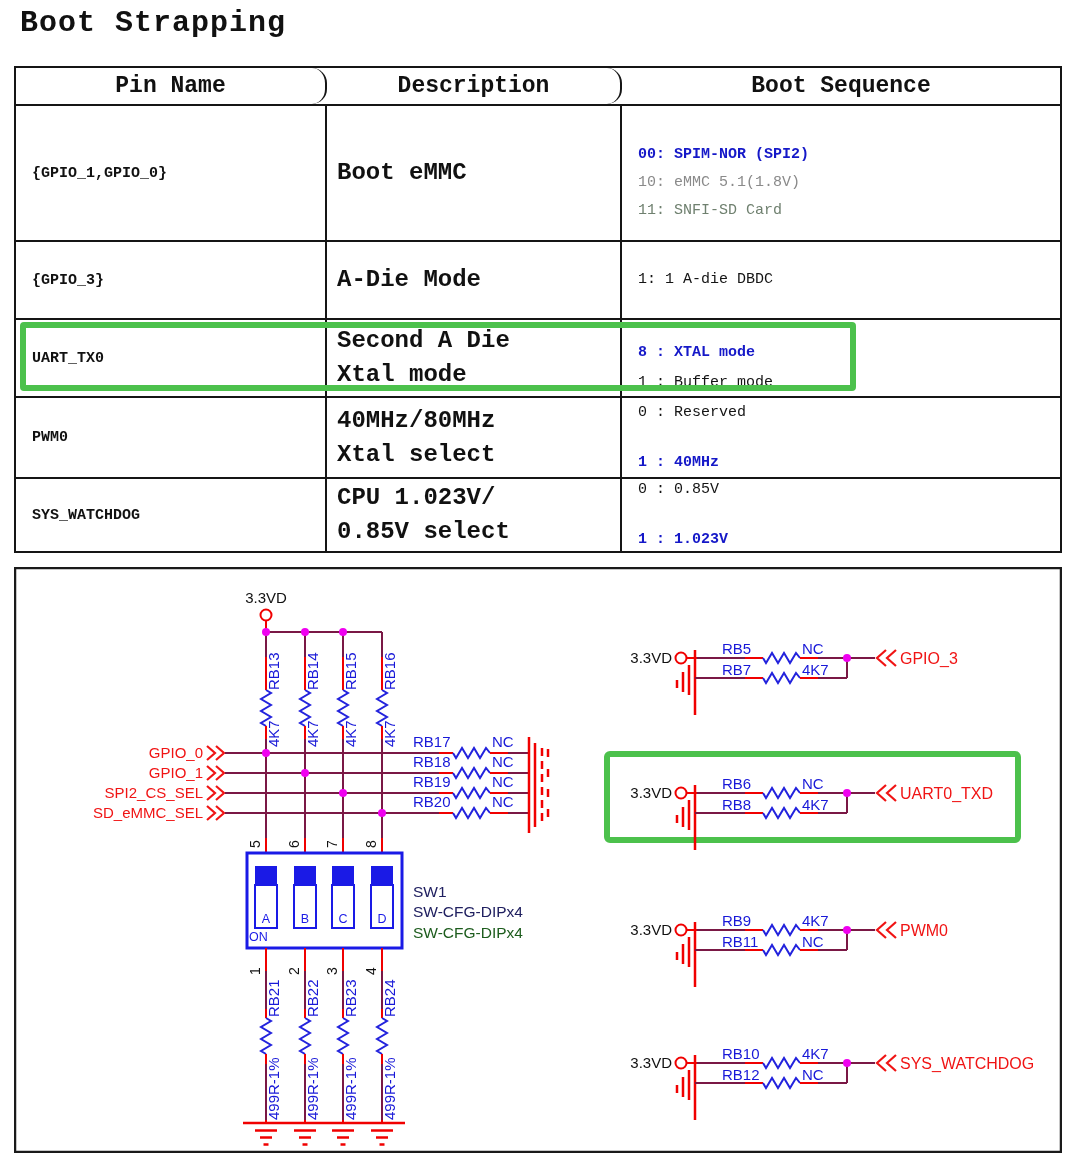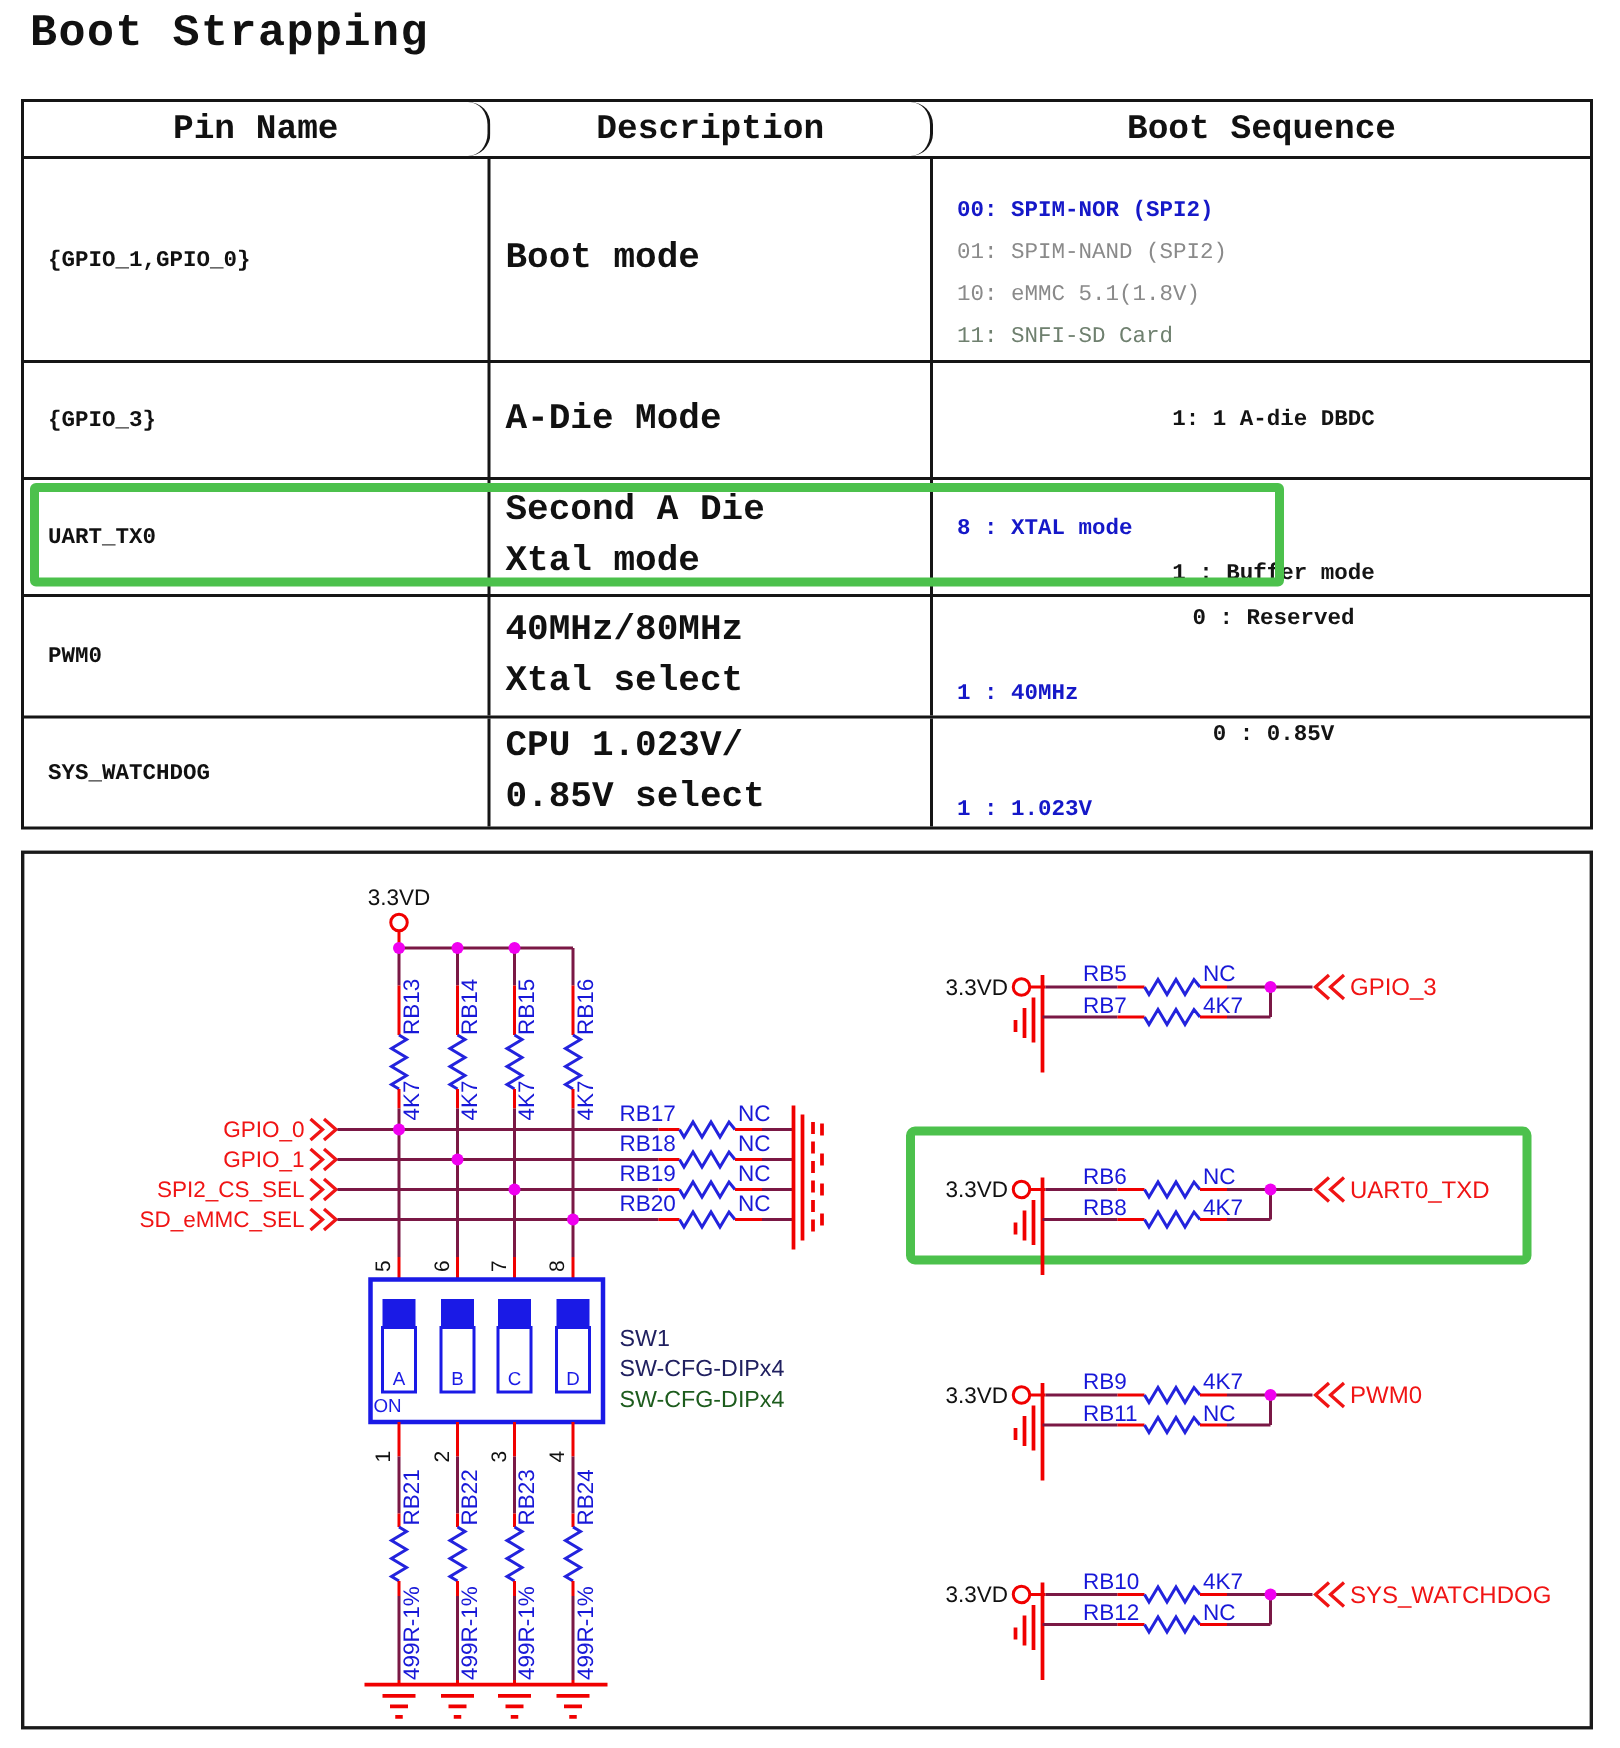--- a/index.html
+++ b/index.html
@@ -19,21 +19,21 @@
   .hrow{height:38px;}
   .hcell{align-items:center;justify-content:center;font-size:23px;font-weight:bold;color:#111;
          padding-left:0 !important;border-radius:15px;}
   .pin{font-size:15px;font-weight:bold;color:#111;white-space:pre;}
   .desc{font-size:24px;font-weight:bold;color:#111;line-height:34px;white-space:pre;}
   .seq{font-size:15px;line-height:28px;white-space:pre;}
   .seq2{line-height:30px;}
   .c-blue{color:#1518c8;font-weight:bold;margin-top:20px;}
   .c-gray{color:#8a8a8a;}
   .c-ggreen{color:#6f806f;}
-  .c-black{color:#141414;font-weight:bold;text-align:center;}
+  .c-black{color:#141414;font-weight:normal;}
   .hl-table{position:absolute;left:20px;top:322px;width:836px;height:69px;
             border:6px solid #4cc14c;border-radius:4px;box-sizing:border-box;pointer-events:none;}
   
   .schem{position:absolute;left:14px;top:567px;}
   .w{stroke:#7a1845;stroke-width:2;fill:none;}
   .r{stroke:#f00000;stroke-width:2;fill:none;}
   .rr{stroke:#f00000;stroke-width:2.5;fill:none;}
   .z{stroke:#2323dd;stroke-width:2;fill:none;}
   .ch{stroke:#f01414;stroke-width:2.2;fill:none;}
   .dot{fill:#f000f0;}
@@ -63,25 +63,24 @@
       <div class="td c1 hcell">Pin Name</div>
       <div class="td c2 hcell">Description</div>
       <div class="td c3 hcell">Boot Sequence</div>
     </div>
 
     <div class="trow" style="height:136px">
       <div class="td c1">
           <span class="pin">{GPIO_1,GPIO_0}</span>
         </div>
       <div class="td c2">
-          <span class="desc">Boot mode</span>
+          <span class="desc">Boot eMMC</span>
         </div>
       <div class="td c3">
         <div class="seq c-blue">00: SPIM-NOR (SPI2)</div>
-        <div class="seq c-gray">01: SPIM-NAND (SPI2)</div>
         <div class="seq c-gray">10: eMMC 5.1(1.8V)</div>
         <div class="seq c-ggreen">11: SNFI-SD Card</div>
       </div>
     </div>
 
     <div class="trow" style="height:78px">
       <div class="td c1">
           <span class="pin">{GPIO_3}</span>
         </div>
       <div class="td c2">

